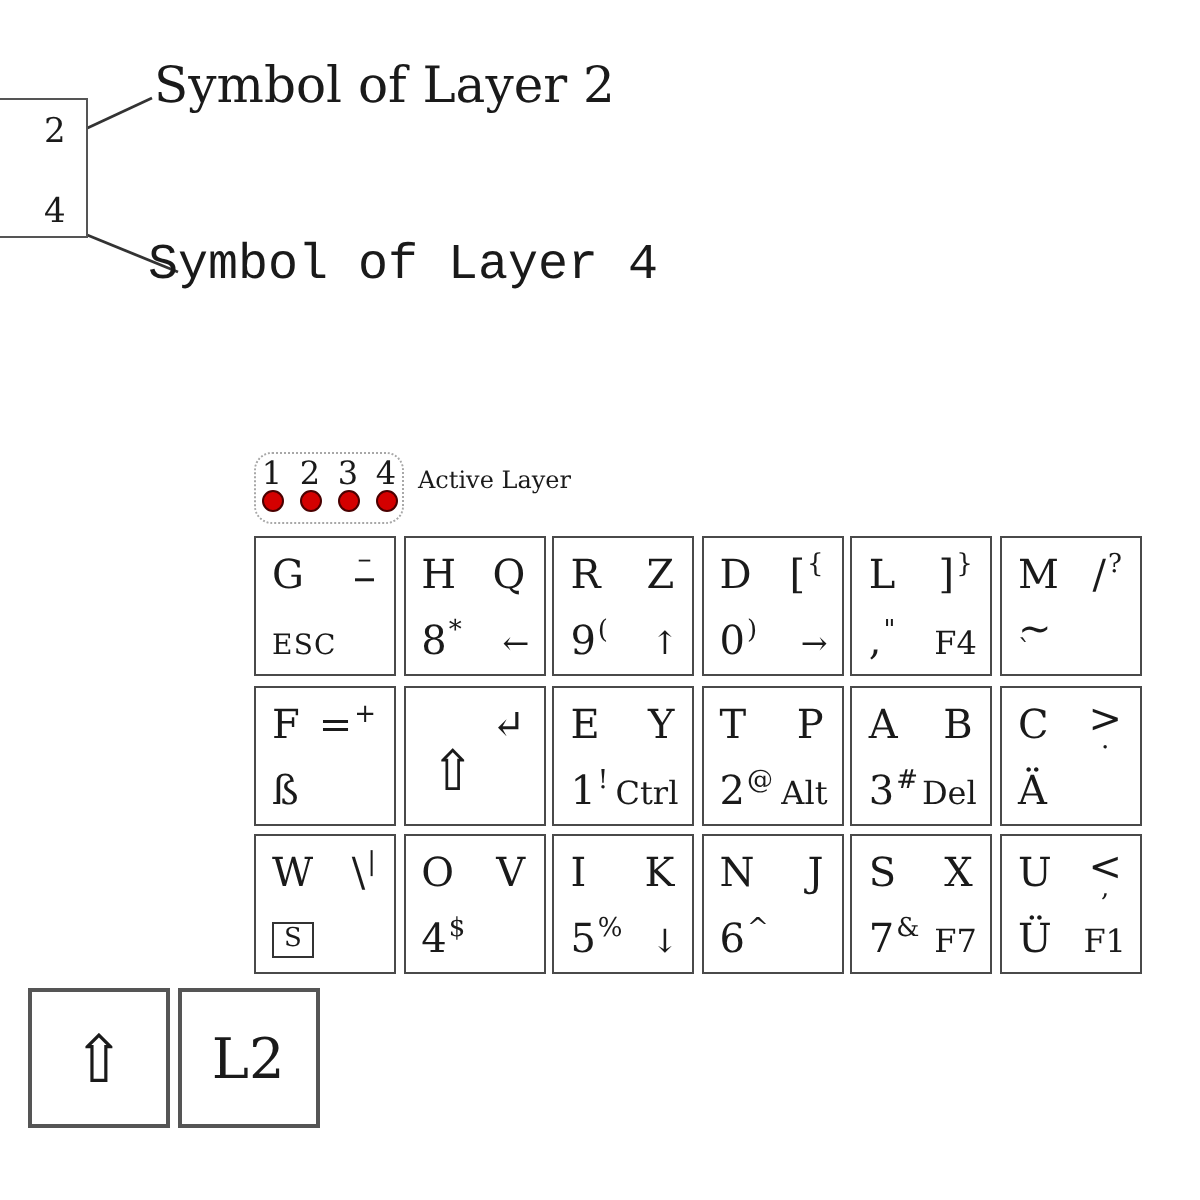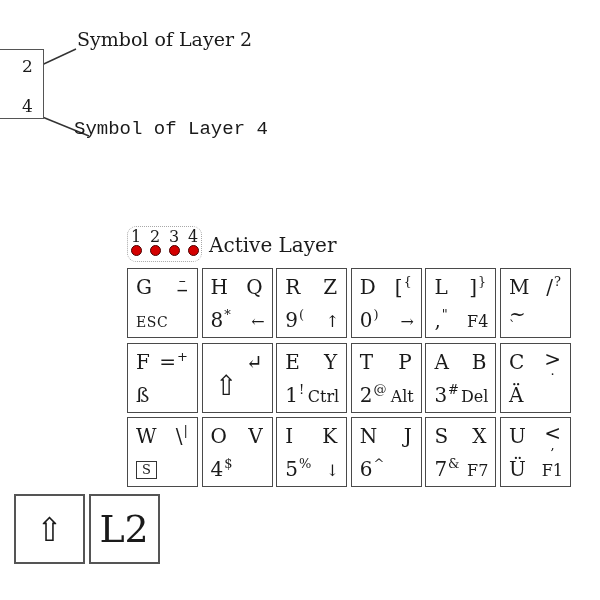--- a/index.html
+++ b/index.html
@@ -8,32 +8,32 @@
     font-family:"DejaVu Serif","DejaVu Sans",serif; color:#1a1a1a; overflow:hidden;
   }
   svg.legend-lines { position:absolute; left:0; top:0; width:600px; height:600px; pointer-events:none; }
 
   
   .legend-key { position:absolute; left:-27px; top:49px; width:71px; height:70px;
     border:1.6px solid #555; background:#fff; box-sizing:border-box; }
   .legend-num { position:absolute; font-size:17px; line-height:1; }
   .n2 { left:22px; top:58px; }
   .n4 { left:22px; top:98px; }
-  .caption { position:absolute; font-size:19px; line-height:1.1; white-space:nowrap;text-align:center; }
+  .caption { position:absolute; font-size:25px; line-height:1.1; white-space:nowrap;text-align:center; }
   .c2 { left:77px; top:29px; }
   .c4 { left:74px; top:119px;font-family:Liberation Mono, monospace; }
 
   
   .al-box { position:absolute; left:127px; top:226px; width:75px; height:36px;
     border:1.5px dotted #a8a8a8; border-radius:9px; box-sizing:border-box;
     display:flex; justify-content:center; gap:3px; padding-top:1px; }
   .al-col { display:flex; flex-direction:column; align-items:center; width:16px; }
   .al-num { font-size:16px; line-height:17px; }
   .al-dot { width:11px; height:11px; border-radius:50%; border:1px solid #4a0000; box-sizing:border-box; }
-  .al-label { position:absolute; left:209px; top:233px; font-size:20px; }
+  .al-label { position:absolute; left:209px; top:233px; font-size:12px; }
 
   
   #key-grid { position:absolute; left:127px; top:268px;
     display:grid; grid-template-columns:repeat(6,71px); grid-auto-rows:70px; gap:4.5px 3.6px; }
   .key { position:relative; border:1.8px solid #4a4a4a; background:#fff; box-sizing:border-box; }
   .pos { position:absolute; line-height:1; white-space:nowrap; }
   .tl { left:8px; top:8px; font-size:20px; }
   .tr { right:9px; top:8px; font-size:20px; }
   .bl { left:8px; bottom:7px; font-size:20px; }
   .br { right:7px; bottom:7px; font-size:16px; }
@@ -45,21 +45,21 @@
   .stack-top { font-size:14px; line-height:7px; }
   .stack-bottom { font-size:23px; line-height:11px; }
   .small-label { font-size:14px; letter-spacing:0.6px; }
   .large-glyph { font-size:28px; }
   .bl.has-large { left:12px; bottom:12px; }
   .boxed { display:inline-block; border:1.6px solid #333; padding:1px 5px 2px 5px; font-size:13px; line-height:1; }
 
   
   #bottom-row { position:absolute; left:14px; top:494px; display:flex; gap:3.6px; }
   .bottom-key { width:71px; height:70px; border:2px solid #555; background:#fff; box-sizing:border-box;
-    display:flex; align-items:center; justify-content:center; font-size:38px; }
+    display:flex; align-items:center; justify-content:center; font-size:28px; }
   .bottom-key.shift { font-size:33px; }
 </style>
 </head>
 <body>
 
 <div class="canvas">
 
   <svg class="legend-lines" viewBox="0 0 600 600" xmlns="http://www.w3.org/2000/svg">
     <line x1="33" y1="69" x2="76" y2="49" stroke="#333" stroke-width="1.4"></line>
     <line x1="35" y1="114" x2="89" y2="136" stroke="#333" stroke-width="1.4"></line>

